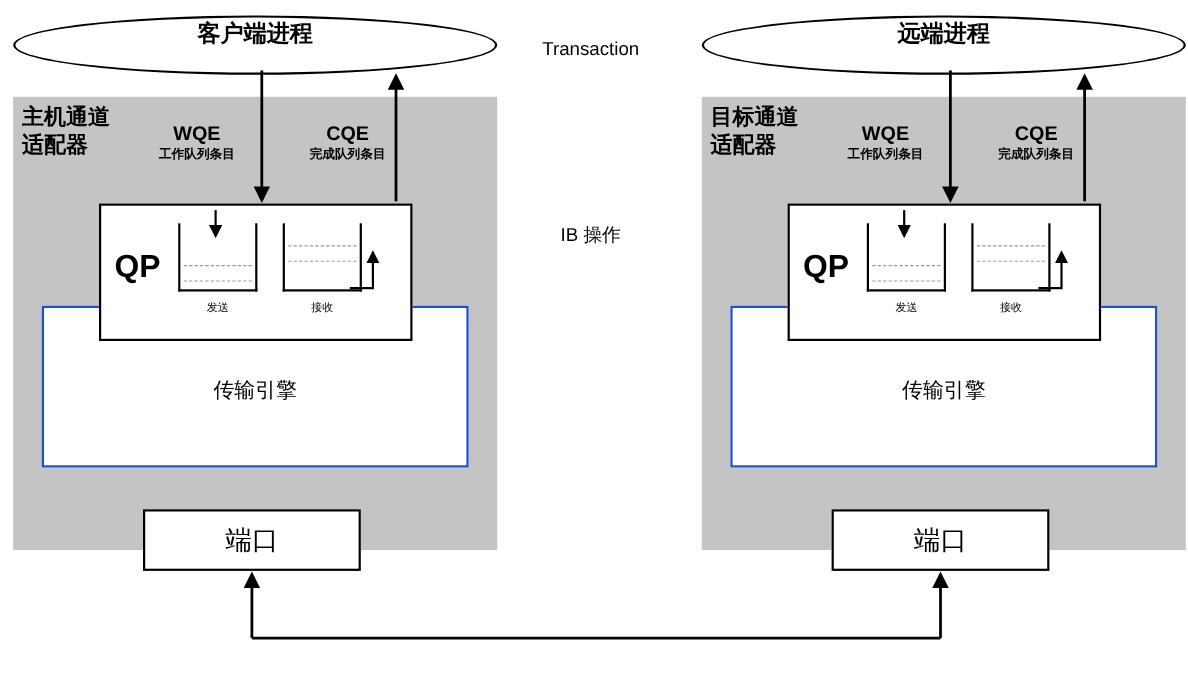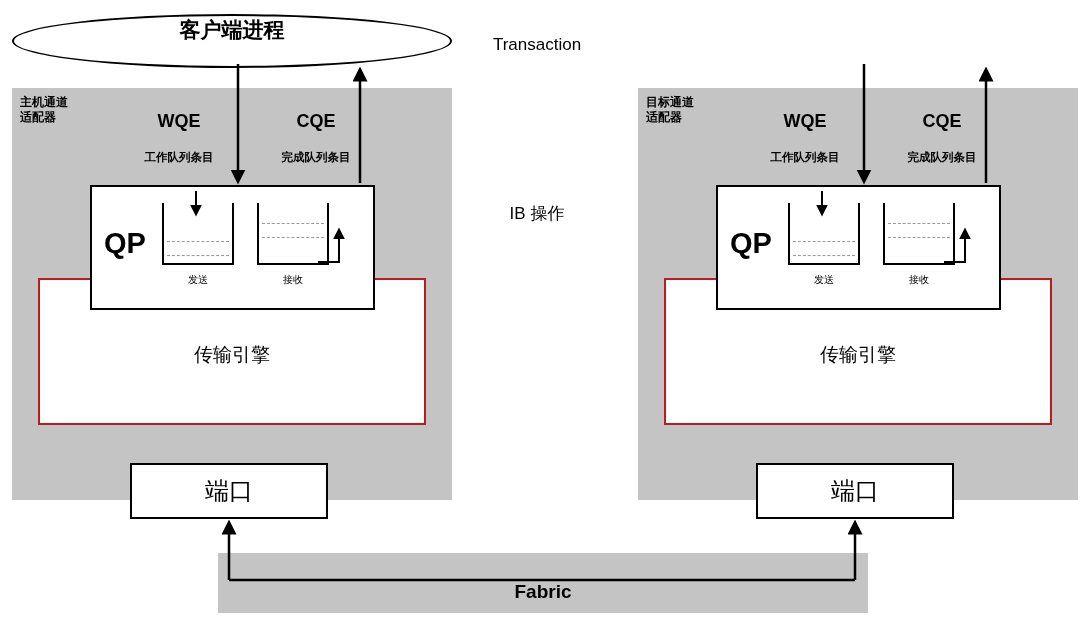--- a/index.html
+++ b/index.html
@@ -4,27 +4,27 @@
 <style>
   *{box-sizing:border-box}
   html,body{margin:0;padding:0}
   body{font-family:"Liberation Sans","DejaVu Sans",sans-serif;color:#000;background:#fff}
   .canvas{position:relative;width:1080px;height:628px;background:#fff;overflow:hidden}
   .panel{position:absolute;top:0;width:442px;height:628px}
   .graybox{position:absolute;left:0;top:88px;width:440px;height:412px;background:#c4c4c4}
   .ellipse{position:absolute;left:0;top:14px;width:440px;height:54px;background:#fff;border:2px solid #000;
            border-radius:50%;display:flex;justify-content:center;
            font-weight:bold;font-size:21px;z-index:2}
-  .adapterlabel{position:absolute;left:8px;top:95px;font-weight:bold;font-size:12px;line-height:1.25;z-index:2}
+  .adapterlabel{position:absolute;left:8px;top:95px;font-weight:bold;font-size:20px;line-height:1.25;z-index:2}
   .qe{position:absolute;top:111px;text-align:center;z-index:2}
   .qe-title{font-weight:bold;font-size:18px}
-  .qe-sub{font-weight:bold;font-size:11.5px;margin-top:18px}
+  .qe-sub{font-weight:bold;font-size:11.5px;margin-top:1px}
   .wqe{left:112px;width:110px}
   .cqe{left:246px;width:116px}
-  .enginebox{position:absolute;left:26px;top:278px;width:388px;height:147px;background:#fff;border:2px solid #b91c1c;z-index:2}
+  .enginebox{position:absolute;left:26px;top:278px;width:388px;height:147px;background:#fff;border:2px solid #1d4ed8;z-index:2}
   .enginelabel{position:absolute;left:0;top:62px;width:100%;text-align:center;font-size:19px}
   .qpbox{position:absolute;left:78px;top:185px;width:285px;height:125px;background:#fff;border:2px solid #000;z-index:3}
   .qplabel{position:absolute;left:12px;top:40px;font-weight:bold;font-size:29px}
   .queue{position:absolute;top:16px;width:72px;height:62px;border:2px solid #000;border-top:none;background:#fff}
   .queue.send{left:70px}
   .queue.recv{left:165px}
   .dash{position:absolute;left:3px;right:3px;height:0;border-top:1.5px dashed #9a9a9a}
   .qlabel{position:absolute;top:86px;width:72px;text-align:center;font-size:10px}
   .send-label{left:70px}
   .recv-label{left:165px}
@@ -79,20 +79,23 @@
       <div class="qlabel send-label">发送</div>
       <div class="qlabel recv-label">接收</div>
     </div>
     <div class="portbox">
       <span>端口</span>
     </div>
   </div>
 
   <div class="panel" style="left:638px">
     <div class="graybox"></div>
+    <div class="ellipse">
+      <span>远端进程</span>
+    </div>
     <div class="adapterlabel">
       <div>目标通道</div>
       <div>适配器</div>
     </div>
     <div class="qe wqe">
       <div class="qe-title">WQE</div>
       <div class="qe-sub">工作队列条目</div>
     </div>
     <div class="qe cqe">
       <div class="qe-title">CQE</div>
@@ -112,23 +115,20 @@
         <div class="dash" style="top:34px"></div>
       </div>
       <div class="qlabel send-label">发送</div>
       <div class="qlabel recv-label">接收</div>
     </div>
     <div class="portbox">
       <span>端口</span>
     </div>
   </div>
 
-  <div class="fabricbar">
-    <div class="fabriclabel">Fabric</div>
-  </div>
 
   <svg class="arrows" viewBox="0 0 1080 628">
     <defs>
       <marker id="arr" viewBox="0 0 10 10" refX="7" refY="5" markerWidth="6" markerHeight="6" orient="auto-start-reverse">
         <path d="M0,0 L10,5 L0,10 z" fill="#000"></path>
       </marker>
     </defs>
 
     <line x1="238" y1="64" x2="238" y2="180" stroke="#000" stroke-width="2.5" marker-end="url(#arr)"></line>
     <line x1="196" y1="191" x2="196" y2="213" stroke="#000" stroke-width="2" marker-end="url(#arr)"></line>

